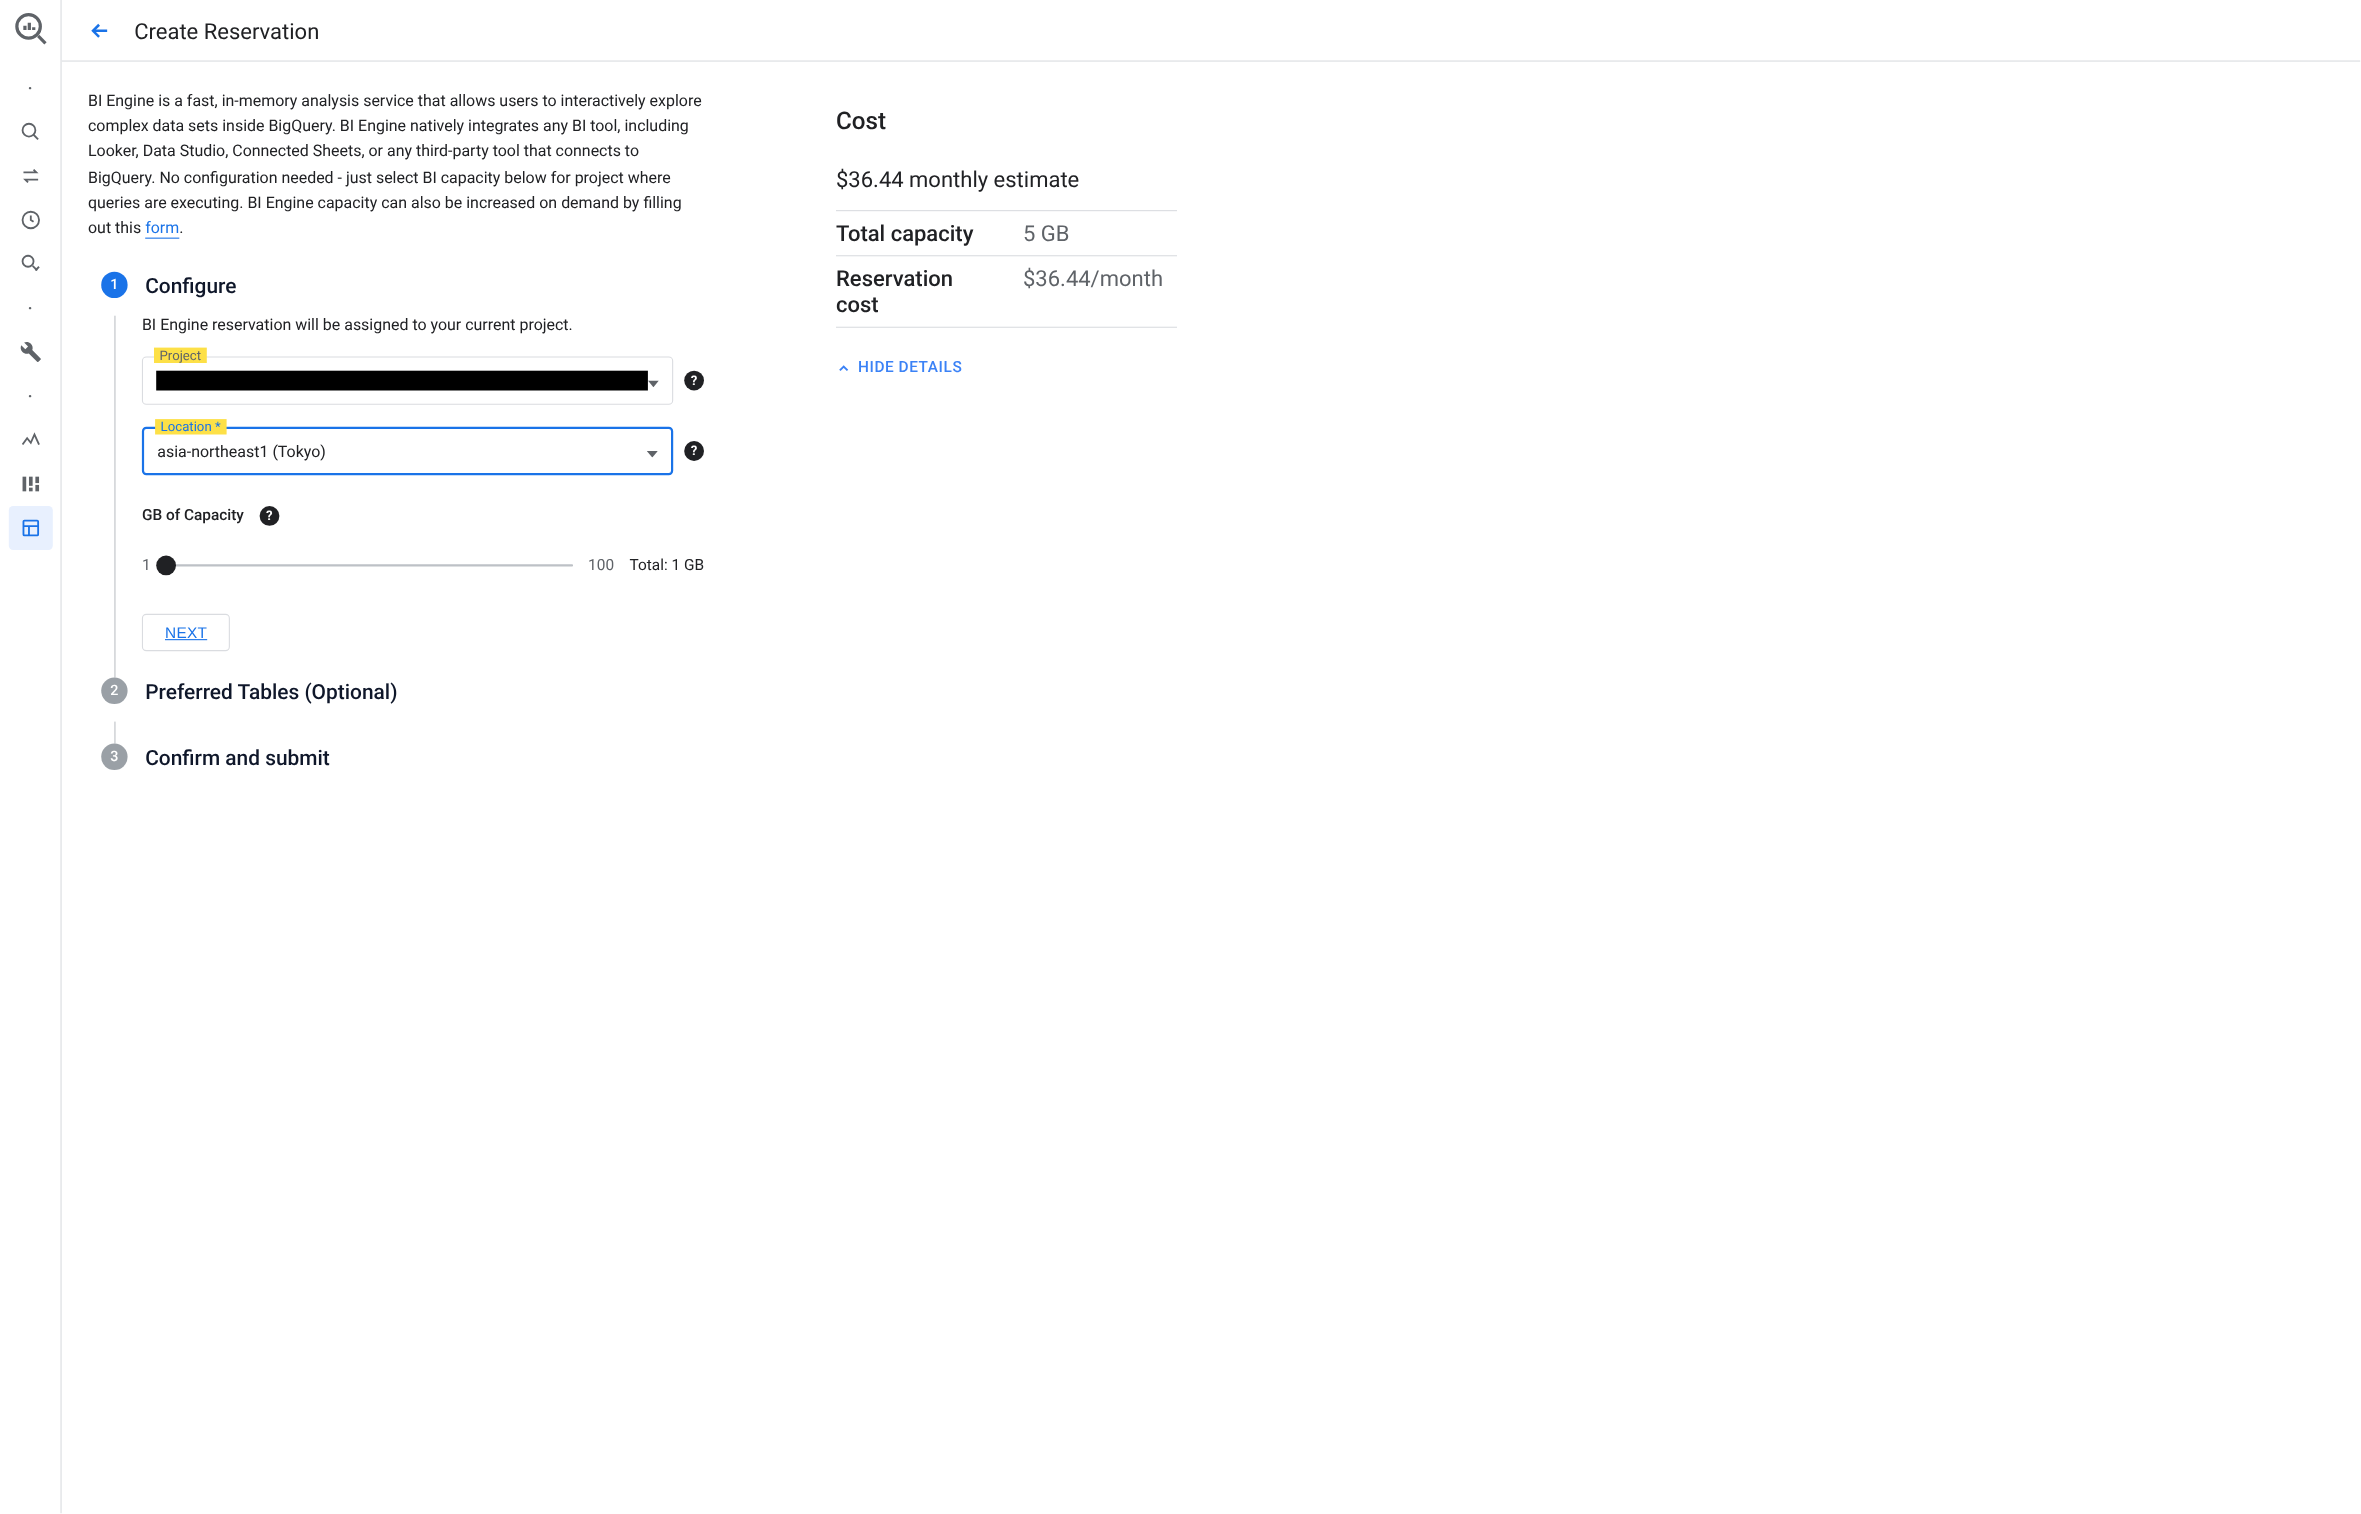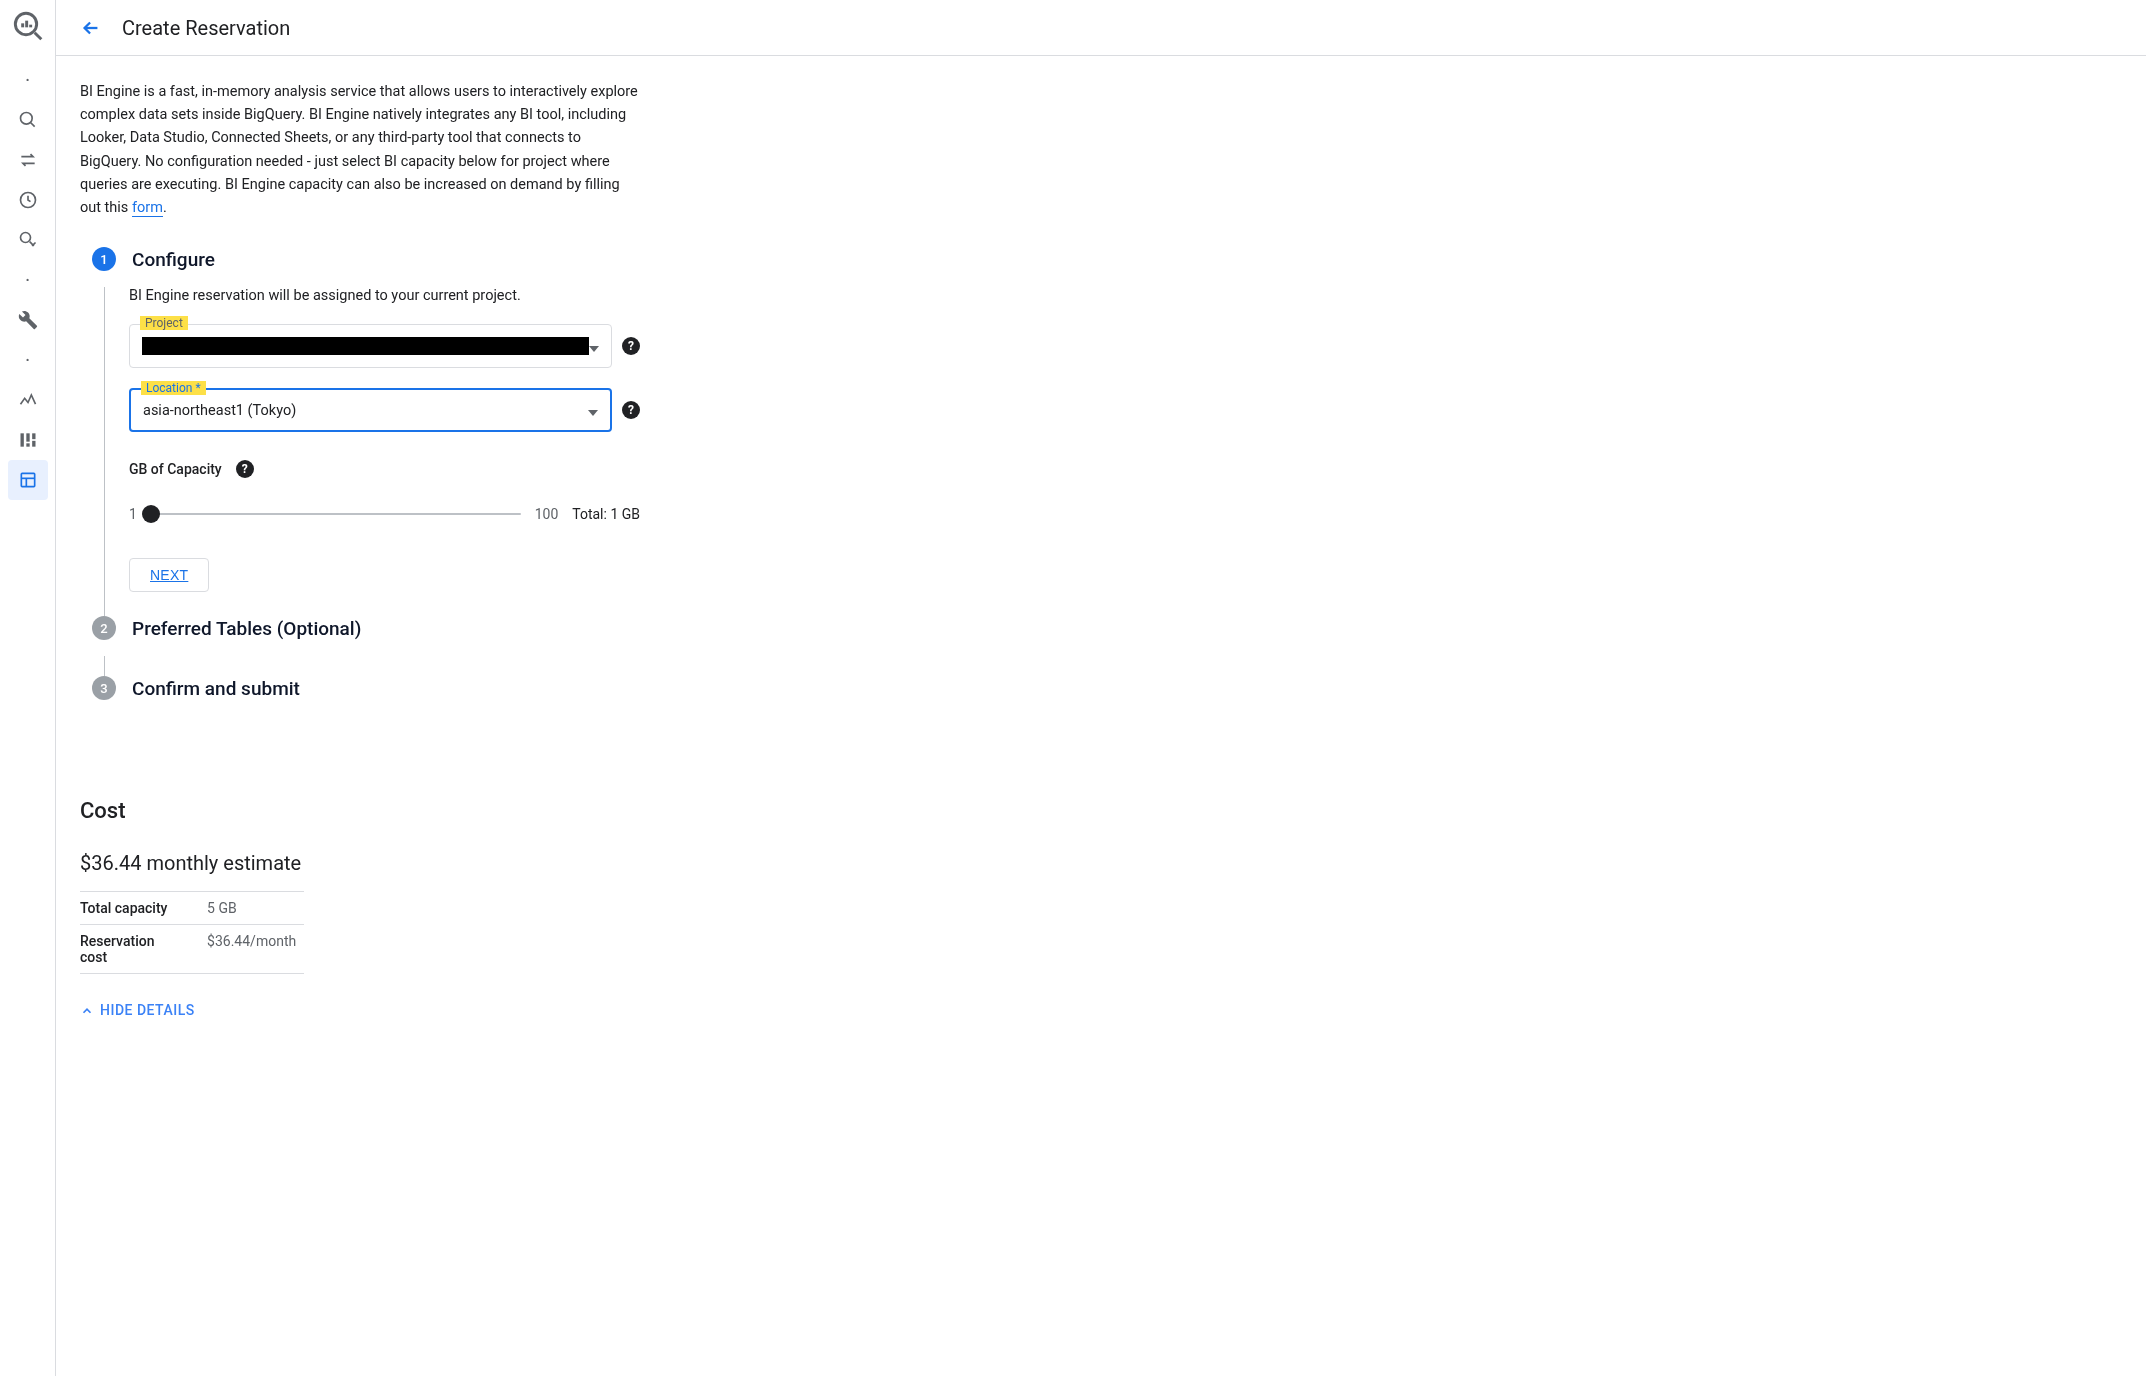--- a/index.html
+++ b/index.html
@@ -10,21 +10,21 @@
 .sidebar .nav-item { width: 40px; height: 40px; display: flex; align-items: center; justify-content: center; color: #5f6368; cursor: pointer; border-radius: 4px; }
 .sidebar .nav-item.active { background: #e8f0fe; color: #1a73e8; }
 .sidebar .nav-item svg { width: 20px; height: 20px; }
 .sidebar .dot { font-size: 20px; line-height: 1; color: #5f6368; }
 
 .main { flex: 1; display: flex; flex-direction: column; overflow: auto; }
 .header { display: flex; align-items: center; height: 56px; padding: 0 24px; border-bottom: 1px solid #dadce0; gap: 20px; }
 .header .back { color: #1a73e8; cursor: pointer; display: flex; align-items: center; }
 .header .title { font-size: 20px; font-weight: 400; color: #202124; }
 
-.content { display: flex; padding: 24px 24px 40px 24px; gap: 64px; align-items: flex-start; flex-direction: column; }
+.content { display: flex; padding: 24px 24px 40px 24px; gap: 120px; align-items: flex-start; }
 .left-col { flex: 0 0 560px; max-width: 560px; }
 .right-col { flex: 0 0 310px; }
 
 .intro { font-size: 14.5px; line-height: 1.6; color: #202124; margin-bottom: 28px; }
 .intro a { color: #1a73e8; text-decoration: none; border-bottom: 1px solid #1a73e8; }
 
 .steps { position: relative; }
 .step { position: relative; padding-left: 36px; }
 .step-header { display: flex; align-items: center; gap: 16px; margin-bottom: 16px; margin-left: -36px; }
 .step-circle { width: 24px; height: 24px; border-radius: 50%; display: flex; align-items: center; justify-content: center; font-size: 13px; font-weight: 500; flex-shrink: 0; margin-left: 12px; }
@@ -51,21 +51,21 @@
 
 .slider-row { display: flex; align-items: center; gap: 14px; font-size: 14px; color: #5f6368; }
 .slider-track { position: relative; flex: 1; height: 2px; background: #bdc1c6; border-radius: 2px; }
 .slider-thumb { position: absolute; left: 0; top: 50%; transform: translate(-50%, -50%); width: 18px; height: 18px; border-radius: 50%; background: #202124; cursor: pointer; }
 .slider-total { color: #202124; }
 
 .next-btn { margin-top: 36px; display: inline-block; padding: 8px 20px; border: 1px solid #dadce0; border-radius: 4px; color: #1a73e8; font-size: 14px; font-weight: 500; letter-spacing: 0.25px; cursor: pointer; background: #fff; text-decoration: underline; }
 
 .cost-title { font-size: 22px; font-weight: 500; margin-bottom: 28px; margin-top: 18px; }
 .cost-estimate { font-size: 20px; color: #202124; margin-bottom: 16px; }
-.cost-table { width: 100%; font-size: 14px; }
+.cost-table { width: 100%; font-size: 20px; }
 .cost-row { display: flex; justify-content: space-between; padding: 8px 0; border-top: 1px solid #dadce0; gap: 30px; }
 .cost-row:last-child { border-bottom: 1px solid #dadce0; }
 .cost-key { font-weight: 500; color: #202124; flex: 1; }
 .cost-val { color: #5f6368; flex: 1; }
 
 .hide-details { display: inline-flex; align-items: flex-end; gap: 6px; color: #3b82f6; font-size: 14px; font-weight: 500; letter-spacing: 0.5px; margin-top: 28px; cursor: pointer; }
 </style>
 </head>
 <body>
 

